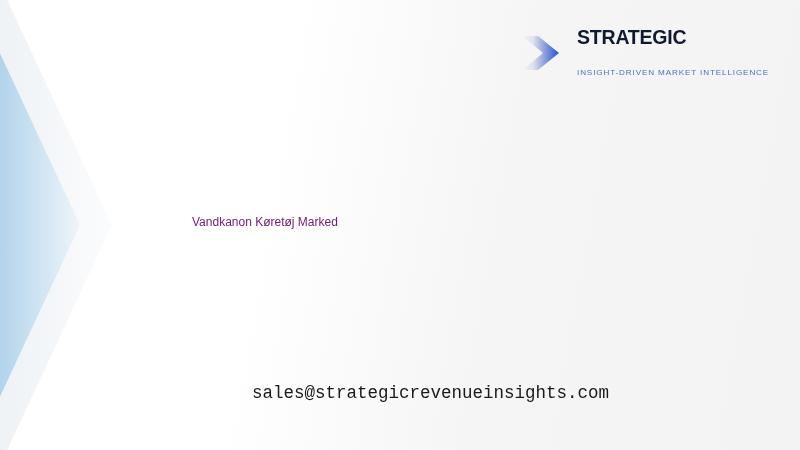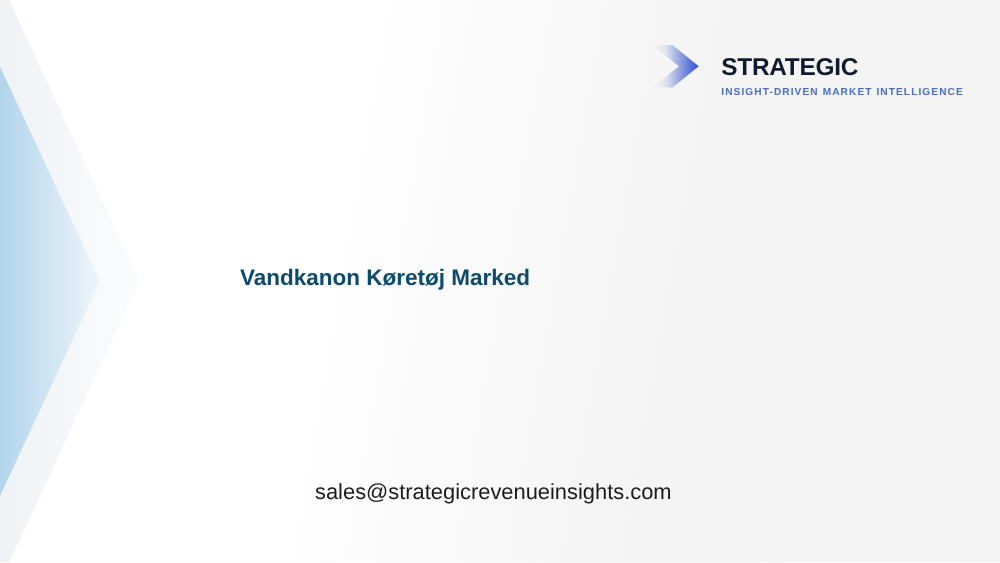--- a/index.html
+++ b/index.html
@@ -42,21 +42,21 @@
     overflow: hidden;
   }
   .chevron-art svg { display: block; }
 
   
   .logo {
     position: absolute;
     left: 518px;
     top: 28px;
     display: flex;
-    align-items: flex-end;
+    align-items: flex-start;
     gap: 9px;
   }
   .logo-mark {
     width: 50px;
     height: 50px;
     flex: none;
   }
   .logo-mark svg { display: block; }
   .logo-text {
     display: flex;
@@ -68,47 +68,48 @@
     font-weight: bold;
     font-size: 19.5px;
     line-height: 19.5px;
     letter-spacing: -0.2px;
     color: #101a2e;
     white-space: nowrap;
   }
   .logo-tagline {
     font-family: "Liberation Sans", sans-serif;
     font-size: 8.1px;
-    font-weight: bold;
+    font-weight: normal;
     letter-spacing: 0.88px;
     color: #4a6fc4;
-    margin-top: 5px;
+    margin-top: 20px;
     white-space: nowrap;
   }
 
   
   .report-title {
     position: absolute;
     left: 192px;
     top: 210px;
-    font-size: 18px;
+    font-size: 12px;
     line-height: 24px;
-    color: #0c4a6e;
-    font-weight: bold;
+    color: #701a75;
+    font-weight: normal;
     white-space: nowrap;
   }
   .contact-email {
     position: absolute;
     left: 252px;
     top: 381px;
     font-size: 17.5px;
     line-height: 24px;
     color: #1a1a1a;
     font-weight: normal;
     white-space: nowrap;
+    font-family: Liberation Mono, monospace;
   }
 </style>
 </head>
 <body>
 
 <div id="slide">
 
   <div class="bg-wash"></div>
 
   <div class="chevron-art">

